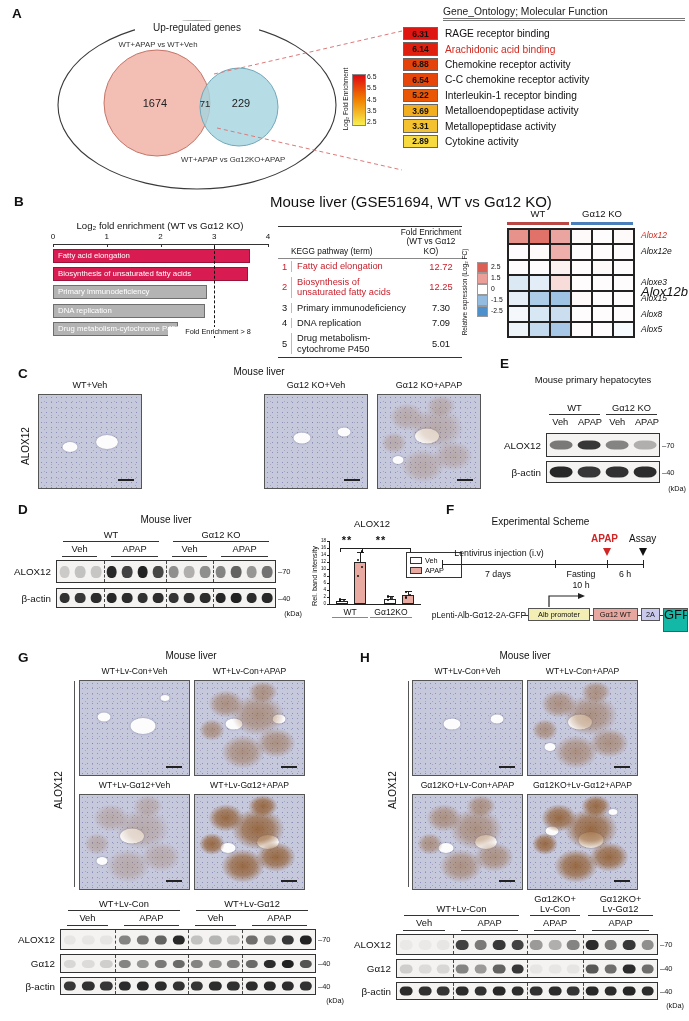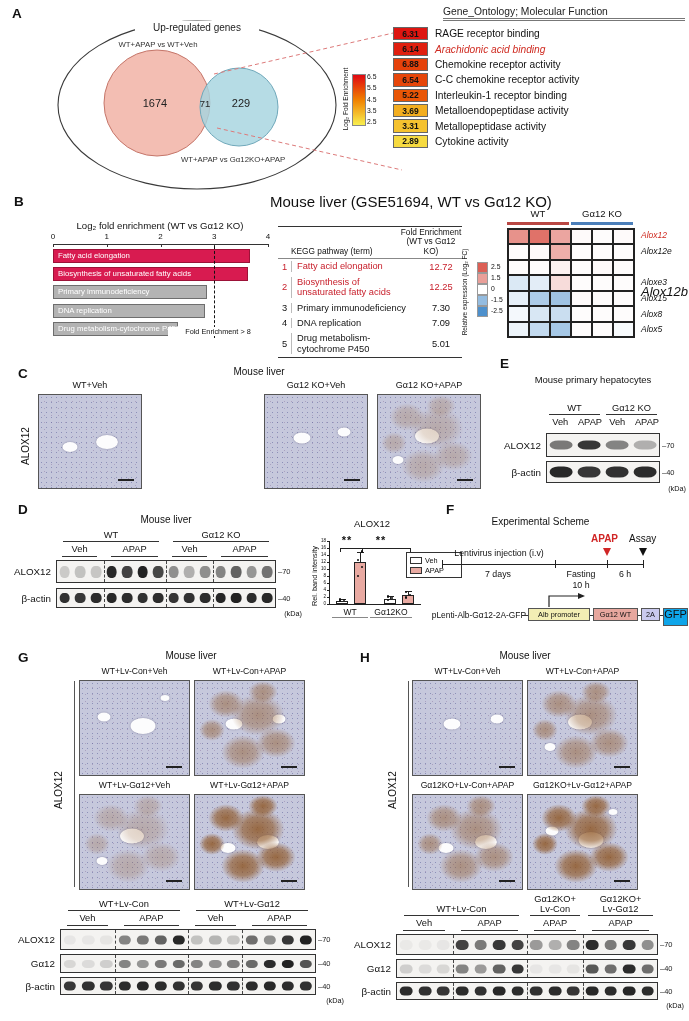--- a/index.html
+++ b/index.html
@@ -77,28 +77,28 @@
   <div class="abs" style="left:352px;top:74px;width:12px;height:50px;border:0.5px solid #888;background:linear-gradient(#e00812,#f08100 50%,#f8ef4f)"></div>
   <div class="abs" style="left:367px;top:73px;height:52px;display:flex;flex-direction:column;justify-content:space-between;font-size:6.8px">
     <span>6.5</span>
     <span>5.5</span>
     <span>4.5</span>
     <span>3.5</span>
     <span>2.5</span>
   </div>
 
   <div class="go-header" style="left:443px;top:6px;width:242px">Gene_Ontology; Molecular Function</div>
-  <div class="abs" id="go-rows" style="left:393px;top:26px;width:282px">
+  <div class="abs" id="go-rows" style="left:403px;top:26px;width:282px">
       <div class="go-row">
         <div class="go-val" style="background: rgb(222, 21, 16);">6.31</div>
         <div class="go-term">RAGE receptor binding</div>
       </div>
       <div class="go-row">
         <div class="go-val" style="background: rgb(224, 31, 15);">6.14</div>
-        <div class="go-term" style="color: rgb(207, 42, 32); font-style: italic;">Arachidonic acid binding</div>
+        <div class="go-term" style="color: rgb(207, 42, 32);">Arachidonic acid binding</div>
       </div>
       <div class="go-row">
         <div class="go-val" style="background: rgb(229, 65, 10);">6.88</div>
         <div class="go-term">Chemokine receptor activity</div>
       </div>
       <div class="go-row">
         <div class="go-val" style="background: rgb(230, 70, 9);">6.54</div>
         <div class="go-term">C-C chemokine receptor activity</div>
       </div>
       <div class="go-row">
@@ -313,21 +313,21 @@
     <svg class="abs" style="left:138px;top:80px" width="42" height="16">
       <path d="M3,15 L3,4 L32,4" stroke="#222" stroke-width="1.2" fill="none"></path>
       <path d="M32,1 L39,4 L32,7 Z" fill="#222"></path>
     </svg>
     <div class="abs" style="left:0px;top:98px;width:118px;text-align:right;font-size:8.4px;white-space:nowrap">pLenti-Alb-Gα12-2A-GFP</div>
     <div class="abs" style="left:114px;top:103px;width:166px;border-top:1px solid #333"></div>
     <div class="abs" id="f-boxes" style="left:0;top:96px;width:281px;height:16px">
         <div class="abs ctr" style="left: 120px; top: 0px; width: 62px; height: 13px; background: rgb(243, 238, 180); border: 1px solid rgb(85, 85, 85); box-sizing: border-box; font-size: 7.3px; line-height: 11px; white-space: nowrap; overflow: hidden;">Alb promoter</div>
         <div class="abs ctr" style="left: 185px; top: 0px; width: 45px; height: 13px; background: rgb(231, 167, 158); border: 1px solid rgb(85, 85, 85); box-sizing: border-box; font-size: 7.3px; line-height: 11px; white-space: nowrap; overflow: hidden;">Gα12 WT</div>
         <div class="abs ctr" style="left: 233px; top: 0px; width: 19px; height: 13px; background: rgb(201, 201, 238); border: 1px solid rgb(85, 85, 85); box-sizing: border-box; font-size: 7.3px; line-height: 11px; white-space: nowrap; overflow: hidden;">2A</div>
-        <div class="abs ctr" style="left: 255px; top: 0px; width: 25px; height: 18px; background: #0ea5e9; border: 1px solid rgb(85, 85, 85); box-sizing: border-box; font-size: 11px; line-height: 11px; white-space: nowrap; overflow: hidden;">GFP</div>
+        <div class="abs ctr" style="left: 255px; top: 0px; width: 25px; height: 24px; background: #14b8a6; border: 1px solid rgb(85, 85, 85); box-sizing: border-box; font-size: 13px; line-height: 11px; white-space: nowrap; overflow: hidden;">GFP</div>
       </div>
   </div>
 
   <div class="abs ctr" style="left:91px;top:650px;width:200px;font-size:10px">Mouse liver</div>
   <div class="rot" style="left:58px;top:790px;font-size:10px">ALOX12</div>
   <div class="abs" style="left:74px;top:681px;height:206px;border-left:1.5px solid #555"></div>
   <div class="abs" id="g-figs" style="left:79px;top:666px;width:230px;height:225px">
       <div class="abs" style="left: 0px; top: 0px; width: 111px;">
         <div class="ctr" style="font-size: 8.6px; height: 14px; white-space: nowrap;">WT+Lv-Con+Veh</div>
         <div class="ihc" style="width: 111px; height: 96px; box-sizing: border-box;">

